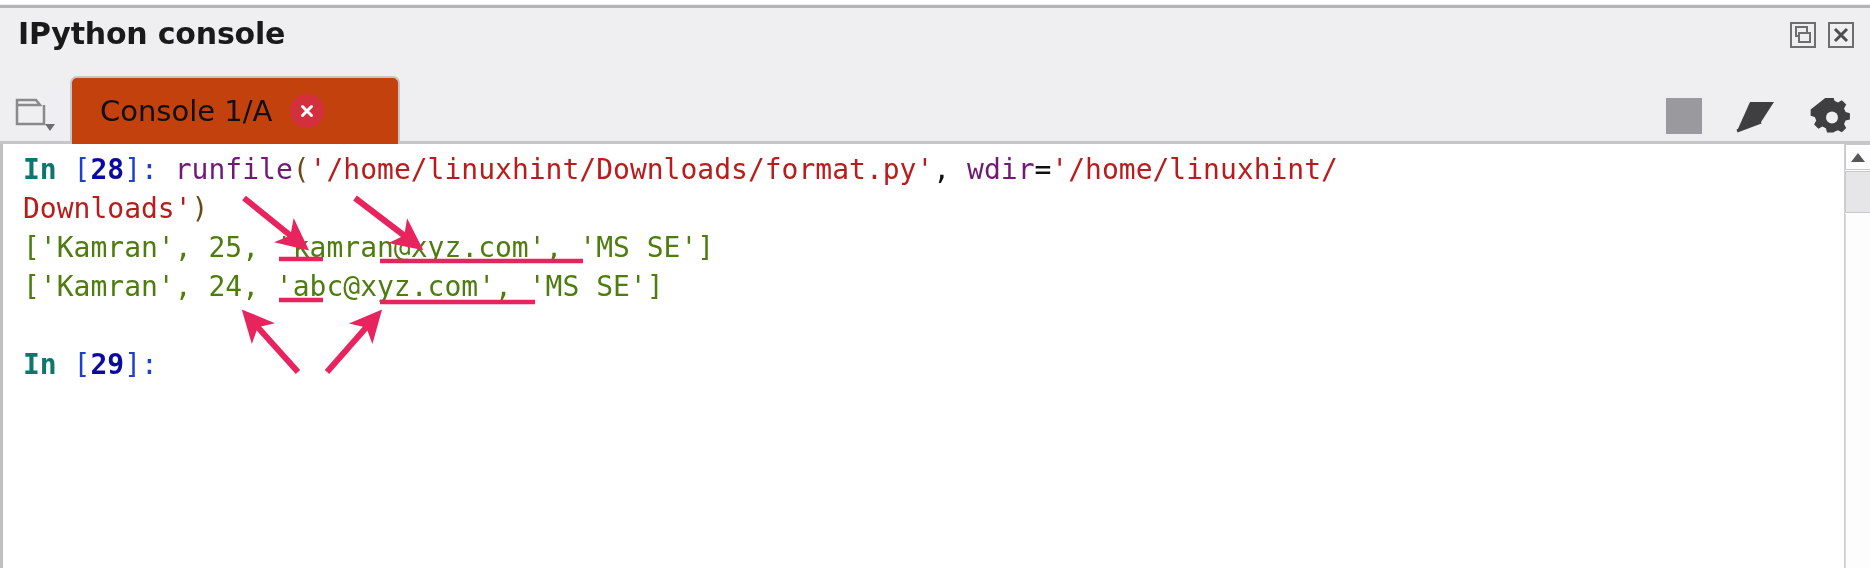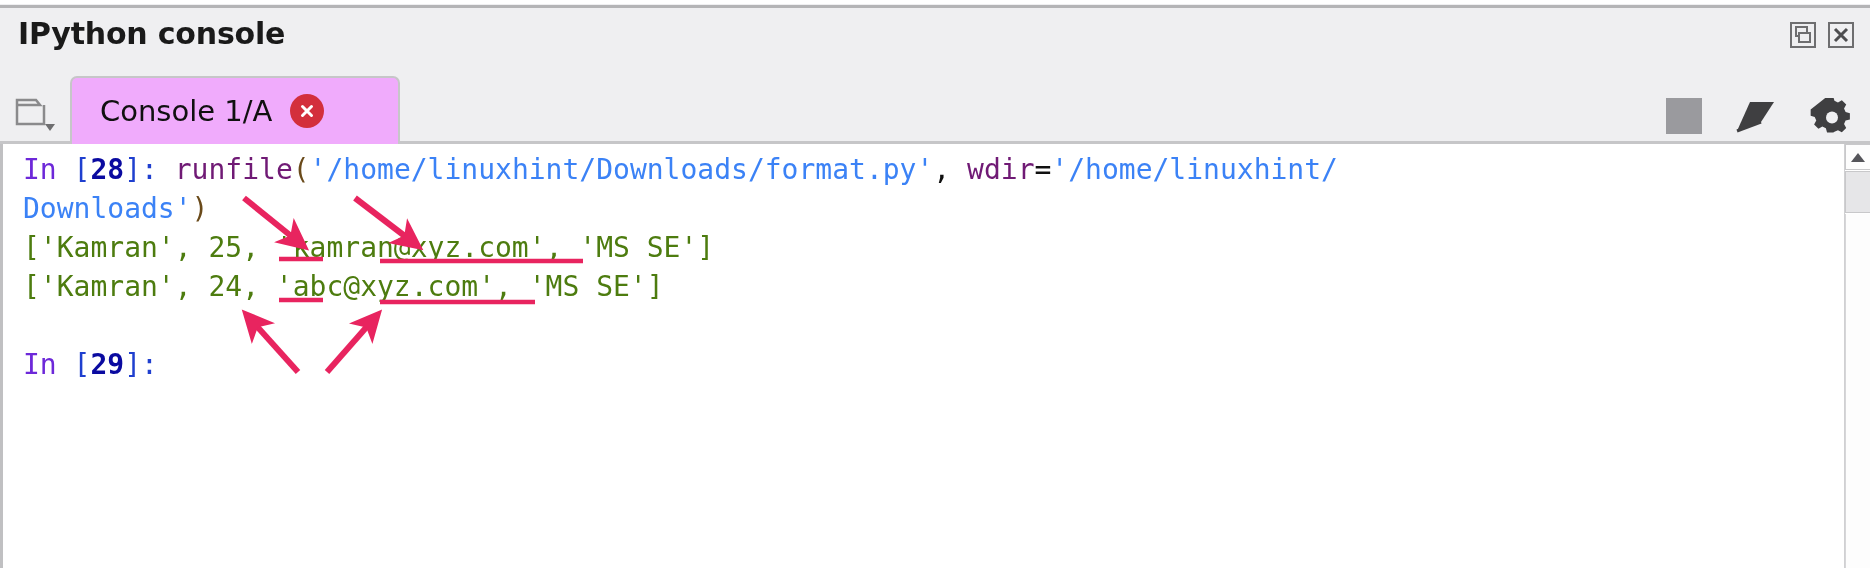--- a/index.html
+++ b/index.html
@@ -73,21 +73,21 @@
     left: 14px; top: 32px;
     width: 46px; height: 40px;
     cursor: pointer;
   }
 
   .tab {
     position: absolute;
     left: 70px; top: 14px;
     height: 68px;
     min-width: 330px;
-    background: #f0abfc;
+    background: #c2410c;
     border: 2px solid #c6c6c8;
     border-bottom: none;
     border-radius: 7px 7px 0 0;
     display: flex;
     align-items: center;
     padding: 0 18px 0 28px;
     cursor: pointer;
     z-index: 3;
   }
   .tab-label {
@@ -137,26 +137,26 @@
     position: absolute;
     left: 20px; top: 6px;
     font-family: "DejaVu Sans Mono", monospace;
     font-size: 28px;
     line-height: 39px;
     white-space: pre;
     color: #000000;
   }
   .code .ln { display: block; height: 39px; }
 
-  .tok-in      { color: #6d28d9; }
+  .tok-in      { color: #0f766e; font-weight: bold; }
   .tok-num     { color: #0a0aa0; font-weight: bold; }
   .tok-brk     { color: #1f3fcf; }
   .tok-colon   { color: #1f3fcf; }
   .tok-fn      { color: #701a75; }
-  .tok-str     { color: #3b82f6; }
+  .tok-str     { color: #b91c1c; }
   .tok-plain   { color: #101010; }
   .tok-paren   { color: #6a4a1a; }
   .tok-out     { color: #4d7c0f; }
 
   
   #annotations {
     position: absolute;
     left: 0; top: 0;
     width: 1870px; height: 568px;
     pointer-events: none;

